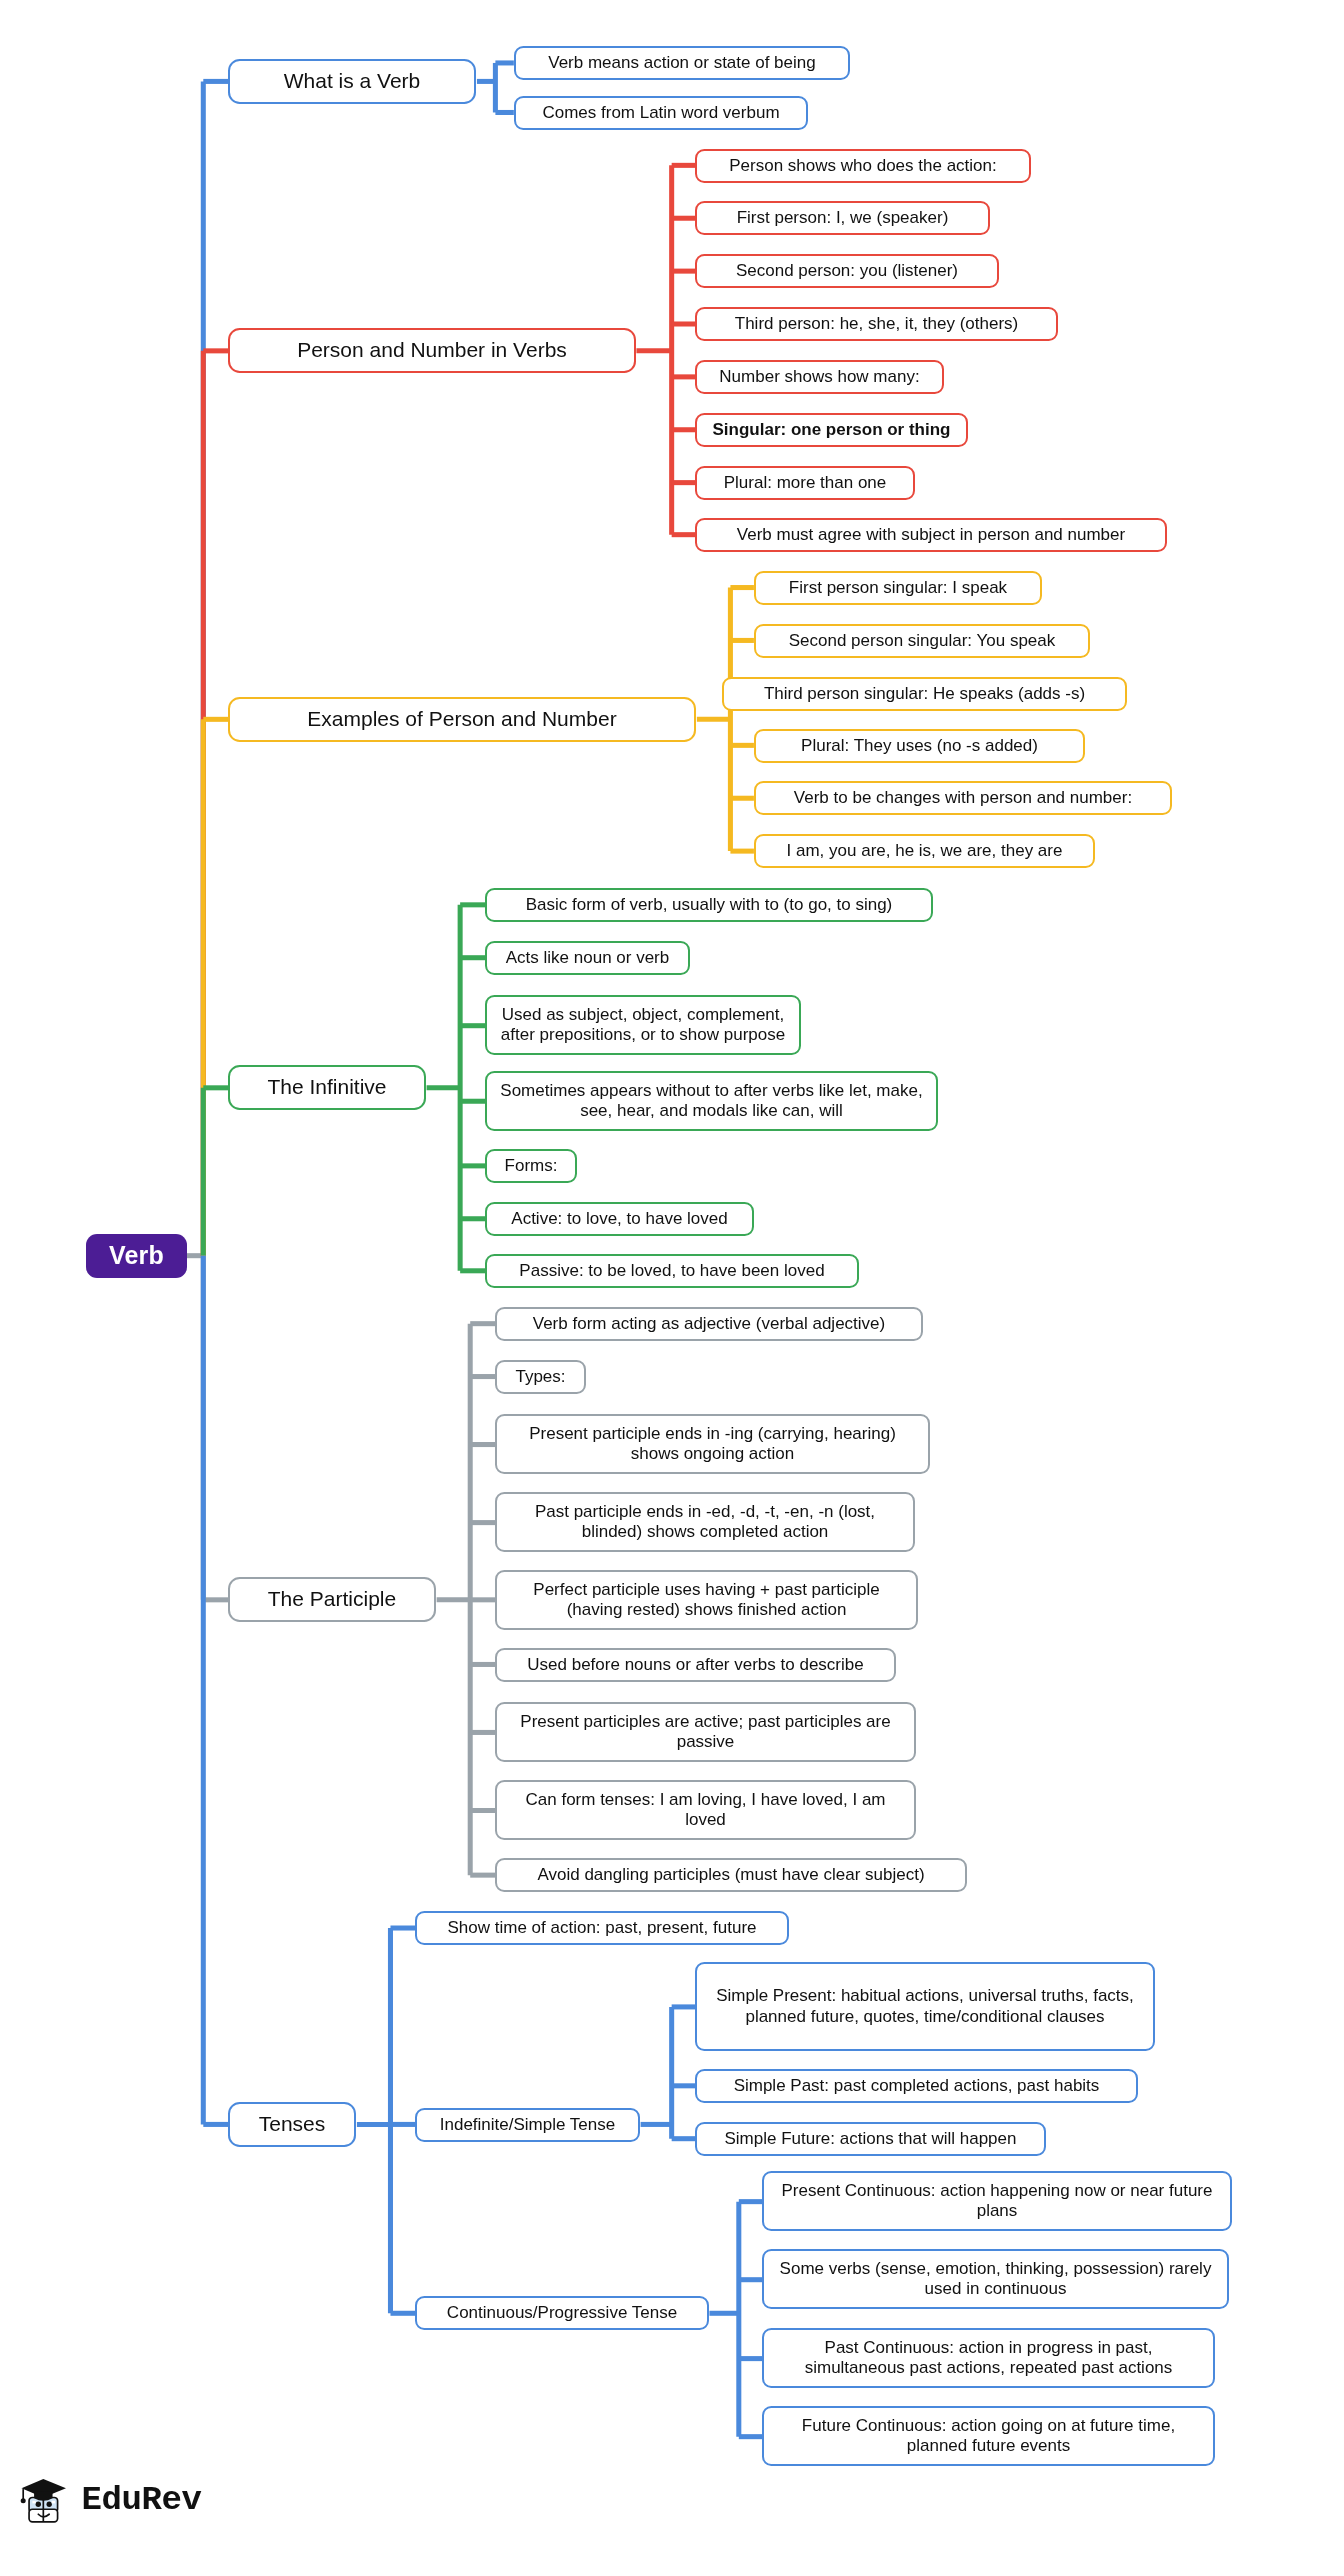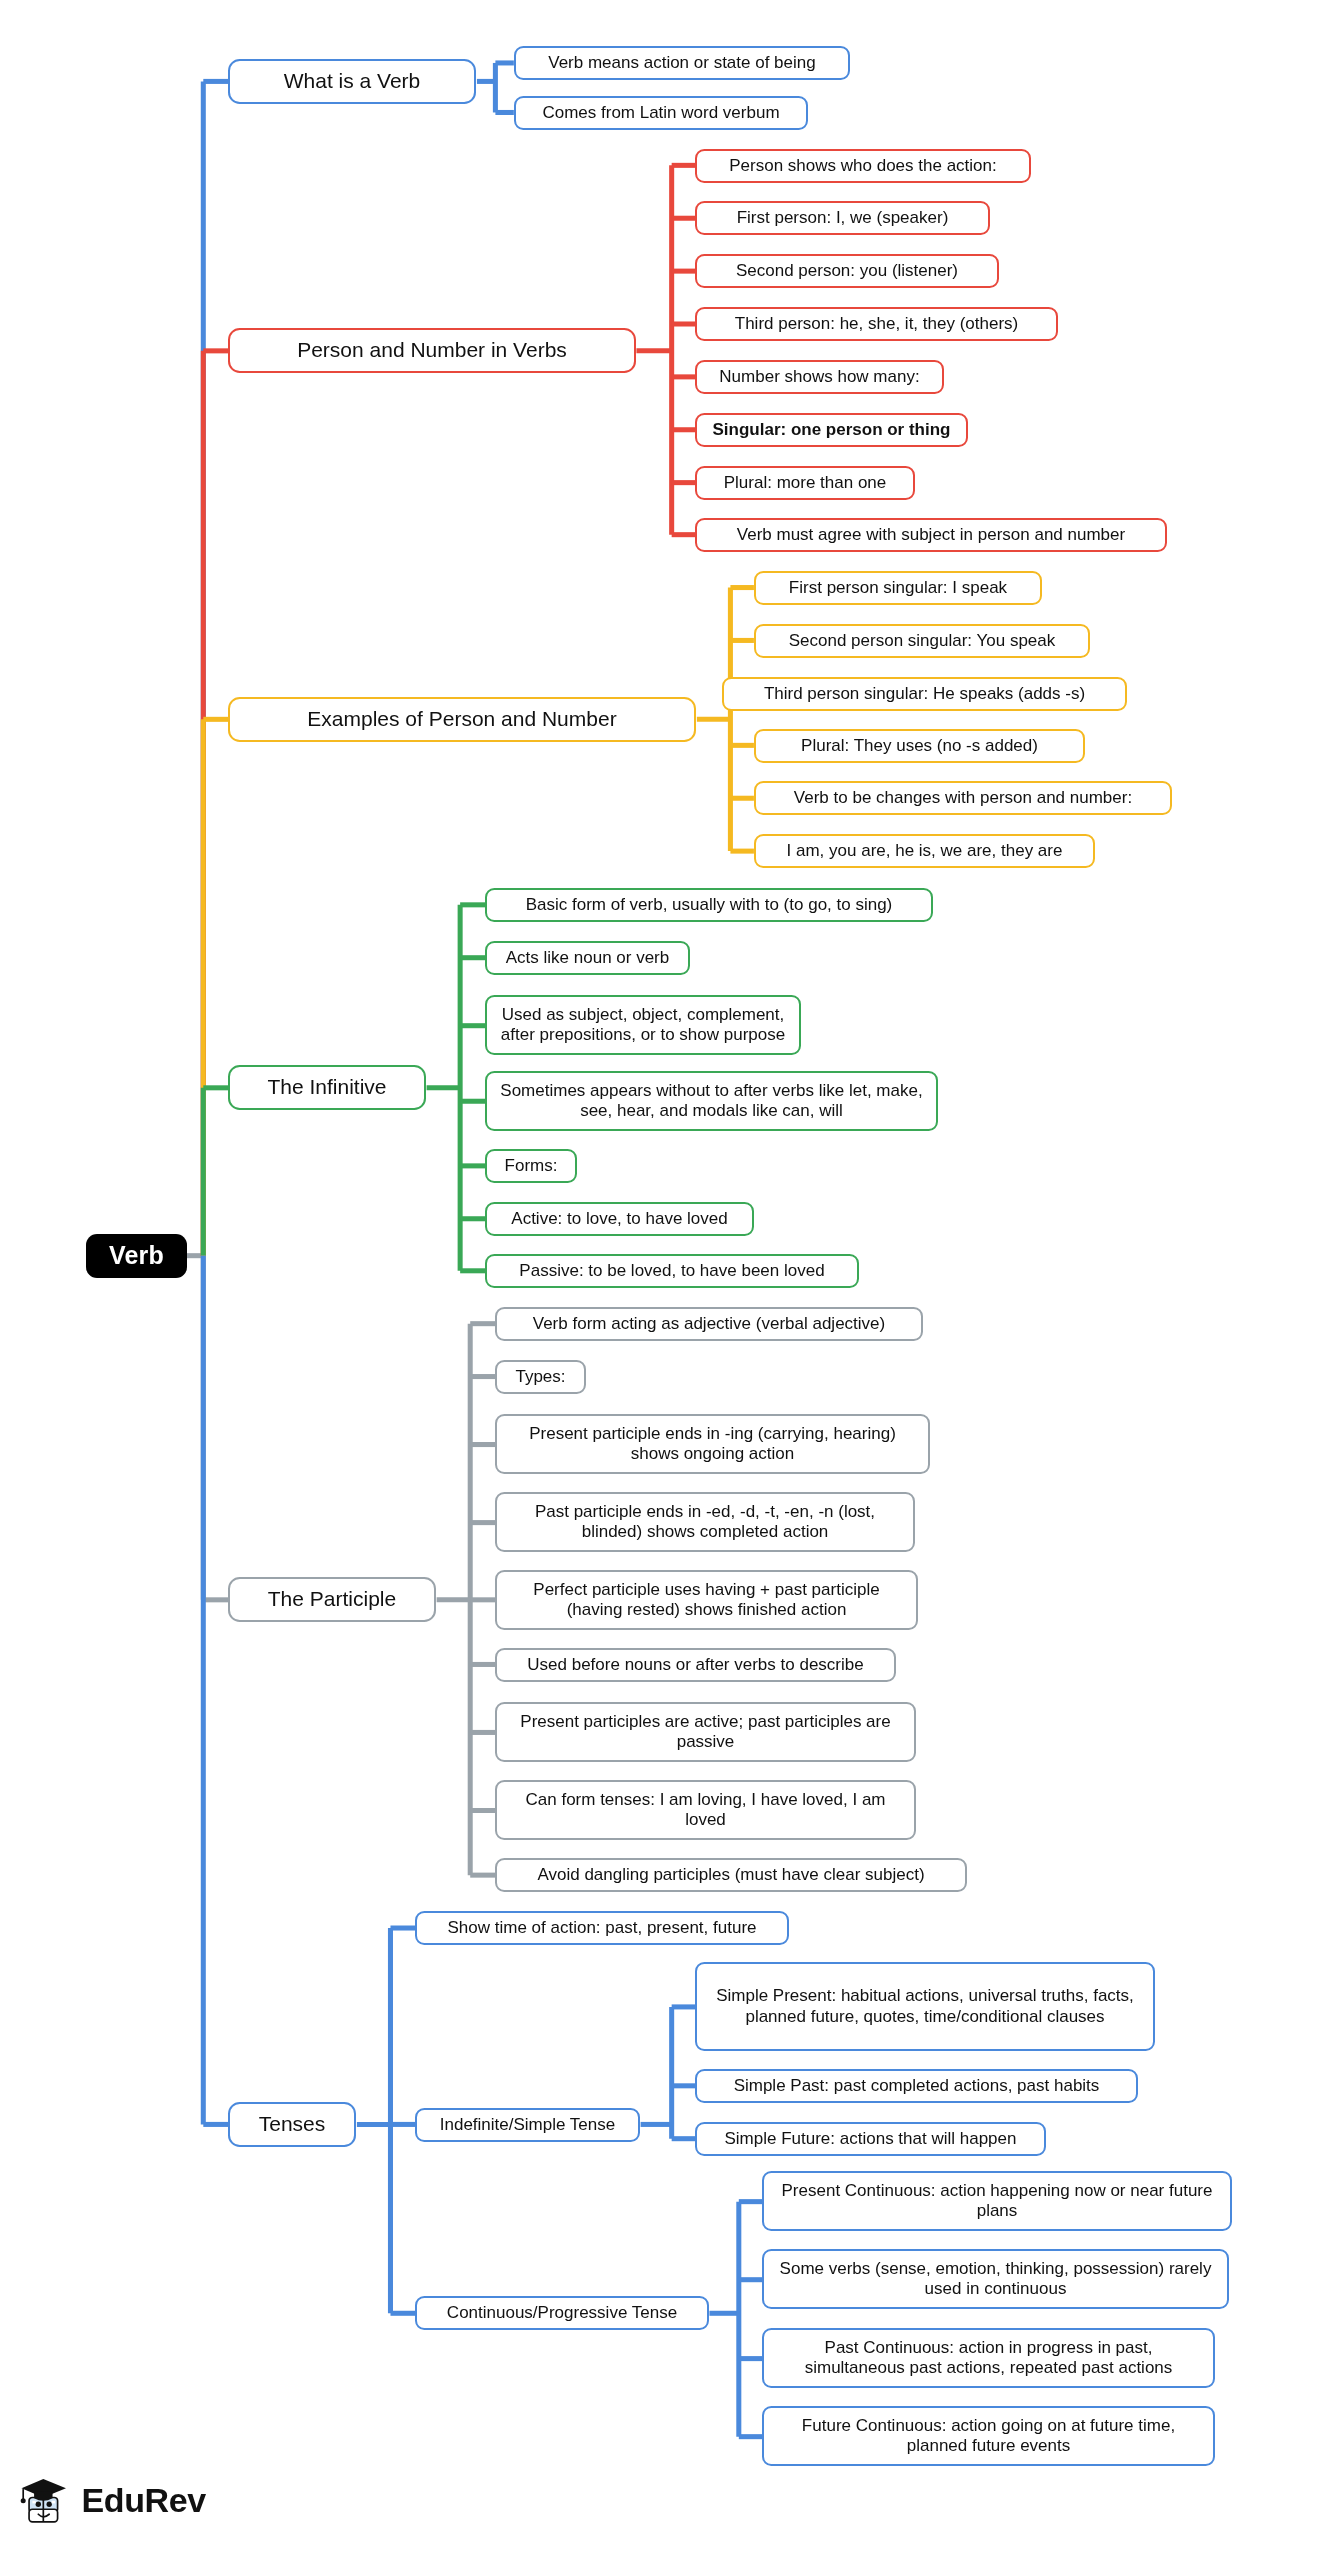--- a/index.html
+++ b/index.html
@@ -28,21 +28,21 @@
     justify-content: center;
     text-align: center;
     background: #ffffff;
     border-style: solid;
     color: #111111;
     line-height: 1.18;
     padding: 2.5px 8.4px;
     white-space: pre-wrap;
   }
   .root {
-    background: #000000;
+    background: #4c1d95;
     color: #ffffff;
     border: none;
     border-radius: 11px;
     font-size: 25px;
     font-weight: 700;
     letter-spacing: 0.2px;
   }
   .lvl1 {
     border-width: 2.5px;
     border-radius: 11.8px;
@@ -59,20 +59,21 @@
     border-radius: 9.2px;
     font-size: 17px;
   }
   #logo {
     position: absolute;
     left: 18.5px;
     top: 2474px;
     display: flex;
     align-items: center;
     gap: 11px;
+    font-family: Liberation Mono, monospace;
   }
   #logo .wordmark {
     font-size: 34px;
     font-weight: 700;
     color: #111;
     letter-spacing: -0.4px;
   }
 </style>
 </head>
 <body>

